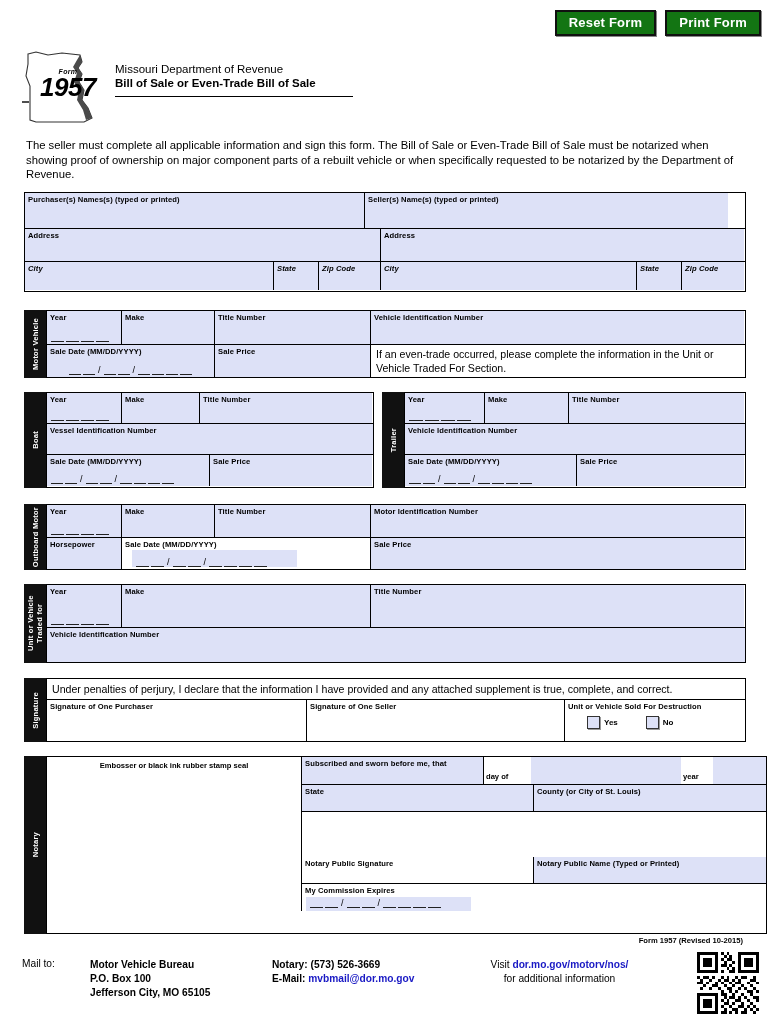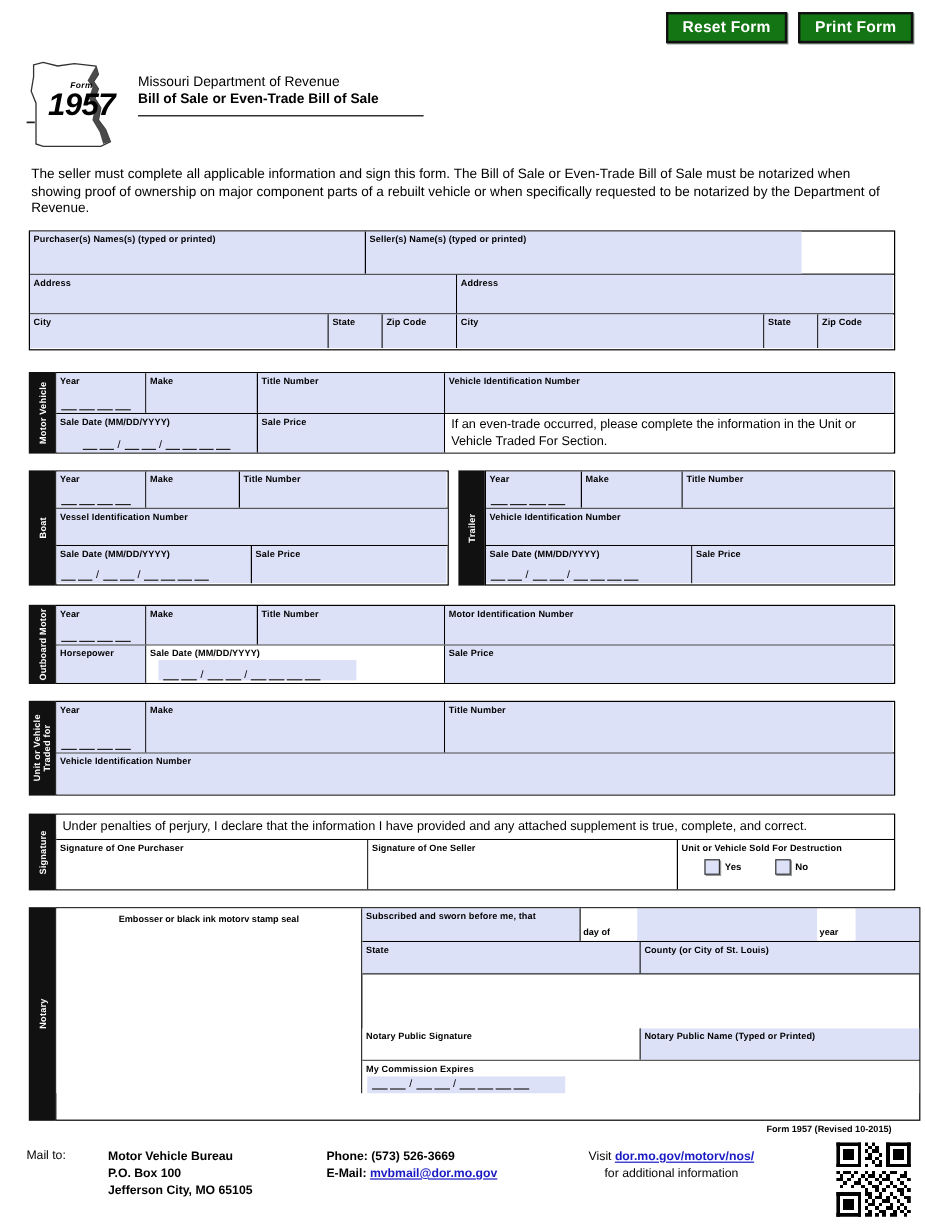--- a/index.html
+++ b/index.html
@@ -73,21 +73,21 @@
   .cblab{font-size:8px;font-weight:bold;}
 
   
   .revision{position:absolute;right:28px;top:936px;font-size:7.6px;font-weight:bold;}
   .foot{position:absolute;left:22px;top:958px;width:730px;font-size:10.2px;}
   .fgrid{display:flex;}
   .fcol1{width:250px;display:flex;}
   .fmail{font-weight:normal;width:68px;}
   .faddr{line-height:14px;font-weight:bold;}
   .fcol2{width:195px;line-height:14px;font-weight:bold;}
-  .lnk{color:#1919c4;text-decoration:underline;font-weight:bold;margin-top:32px;}
+  .lnk{color:#1919c4;font-weight:bold;margin-top:32px;}
   .fcol3{width:185px;text-align:center;line-height:14px;}
   .qr{position:absolute;right:12px;top:952px;width:62px;height:62px;}
   .qr svg{display:block;}
 </style>
 </head>
 <body>
 
 <div class="page">
 
   <div class="topbar">
@@ -109,36 +109,36 @@
       <div class="l1">Missouri Department of Revenue</div>
       <div class="l2">Bill of Sale or Even-Trade Bill of Sale</div>
     </div>
     <div class="hrule"></div>
   </div>
 
   <div class="intro">The seller must complete all applicable information and sign this form.  The Bill of Sale or Even-Trade Bill of Sale must be notarized when showing proof of ownership on major component parts of a rebuilt vehicle or when specifically requested to be notarized by the Department of Revenue.</div>
 
   <div class="blk tbl" style="left:24px;top:192px;width:722px;height:100px;">
     <div class="row rowb" style="height:36px;">
-      <div class="cell" style="width:280px;">
+      <div class="cell" style="width:340px;">
         <div class="cap">Purchaser(s) Names(s) (typed or printed)</div>
       </div>
       <div class="cell" style="width:363px;">
         <div class="cap">Seller(s) Name(s) (typed or printed)</div>
       </div>
     </div>
     <div class="row rowb" style="height:33px;">
       <div class="cell" style="width:356px;">
         <div class="cap">Address</div>
       </div>
       <div class="cell" style="width:363px;">
         <div class="cap">Address</div>
       </div>
     </div>
-    <div class="row" style="height:28px;">
+    <div class="row" style="height:28px;font-style:italic;">
       <div class="cell" style="width:249px;">
         <div class="cap">City</div>
       </div>
       <div class="cell" style="width:45px;">
         <div class="cap">State</div>
       </div>
       <div class="cell" style="width:62px;">
         <div class="cap">Zip Code</div>
       </div>
       <div class="cell" style="width:256px;">
@@ -421,21 +421,21 @@
   </div>
 
   <div class="blk" style="left:24px;top:756px;width:722px;height:178px;display:flex;">
     <div class="vbar">
       <span>Notary</span>
     </div>
     <div class="tbl" style="flex:1;">
       <div class="row" style="height:154px;">
 
         <div class="cell white" style="width:255px;">
-          <div style="text-align:center;font-size:7.6px;font-weight:bold;padding-top:4px;">Embosser or black ink motorv stamp seal</div>
+          <div style="text-align:center;font-size:7.6px;font-weight:bold;padding-top:4px;">Embosser or black ink rubber stamp seal</div>
         </div>
 
         <div style="width:464px;display:flex;flex-direction:column;box-sizing:border-box;">
 
           <div class="row rowb" style="height:40px;">
             <div class="cell" style="width:182px;position:relative;">
               <div class="cap">Subscribed and sworn before me, that</div>
             </div>
             <div class="cell white" style="width:47px;display:flex;align-items:flex-end;border-right:none;">
               <div style="font-size:7.6px;font-weight:bold;padding:0 0 3px 2px;">day of</div>
@@ -496,21 +496,21 @@
       <div class="fcol1">
         <div class="fmail">Mail to:</div>
         <div class="faddr">
           <div>Motor Vehicle Bureau</div>
           <div>P.O. Box 100</div>
           <div>Jefferson City, MO 65105</div>
         </div>
       </div>
       <div class="fcol2">
         <div>
-          <span>Phone:</span>
+          <span>Notary:</span>
           <span>(573) 526-3669</span>
         </div>
         <div>
           <span>E-Mail:</span>
           <span class="lnk">mvbmail@dor.mo.gov</span>
         </div>
       </div>
       <div class="fcol3">
         <div>
           <span>Visit</span>

